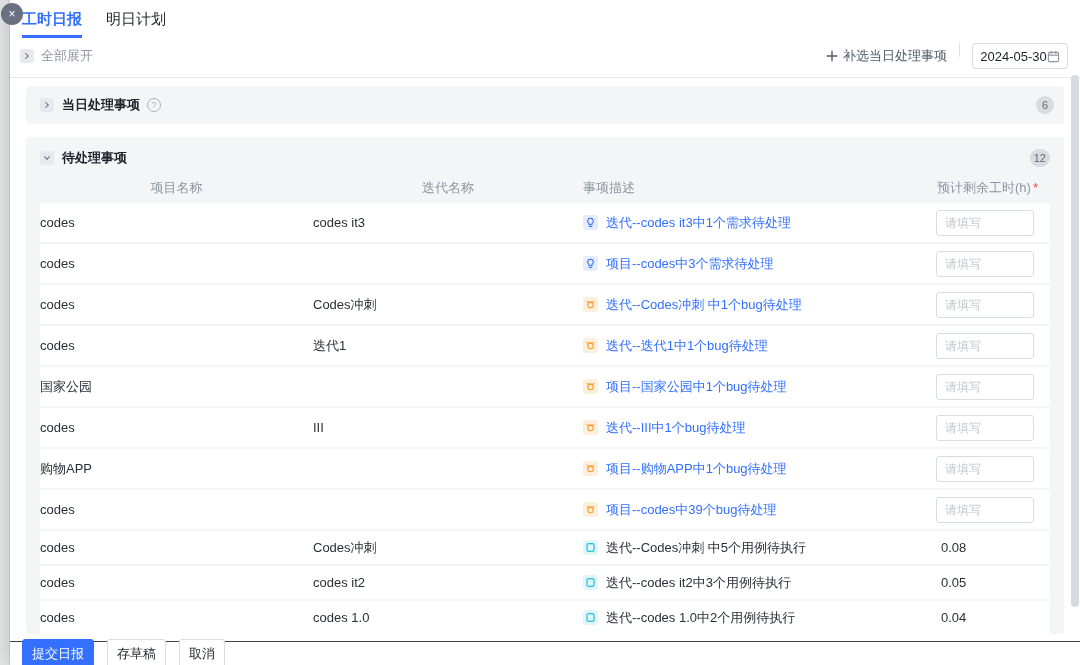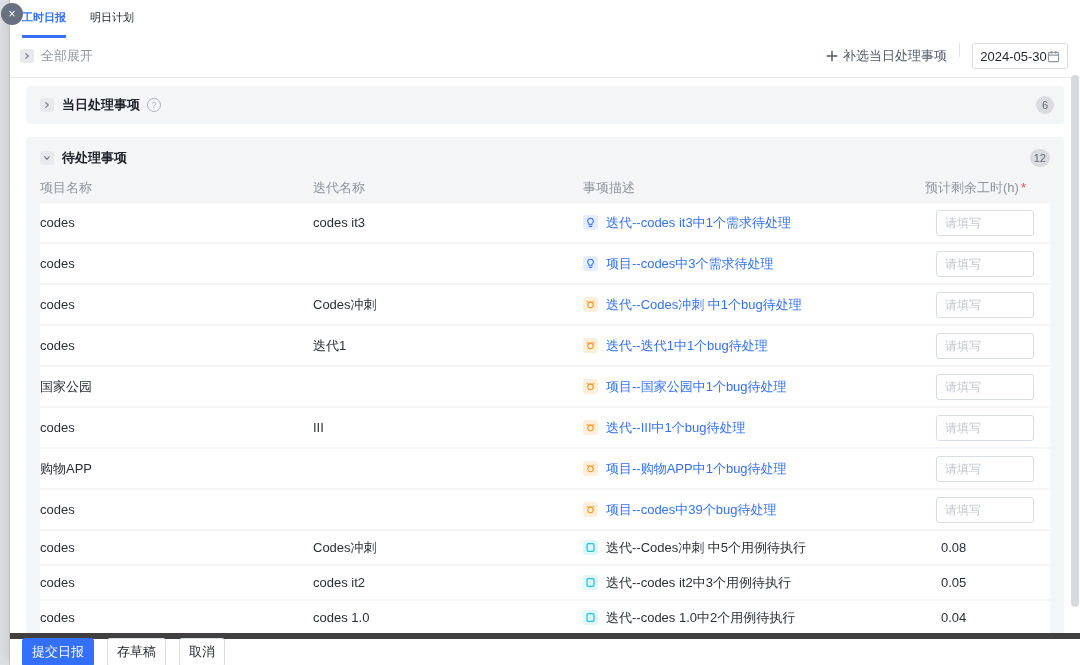--- a/index.html
+++ b/index.html
@@ -4,21 +4,21 @@
 <style>
   * { margin:0; padding:0; box-sizing:border-box; }
   html,body { width:1080px; height:665px; overflow:hidden; background:#dfe2e5;
     font-family:"Liberation Sans","DejaVu Sans",sans-serif; font-size:13px; color:#1f2329; }
   .backdrop-strip { position:absolute; left:0; top:0; width:10px; height:665px; background:#e4e6e9; border-right:1px solid #cfd2d6; }
   .drawer { position:absolute; left:10px; top:0; width:1070px; height:665px; background:#fff; box-shadow:-6px 0 16px rgba(0,0,0,.12); }
   .close-btn { position:absolute; left:-9px; top:3px; width:22px; height:22px; border-radius:50%;
     background:#697080; color:#fff; font-size:12px; display:flex; align-items:center; justify-content:center; cursor:pointer; z-index:5; }
   
   .tabs { display:flex; gap:24px; padding:10px 0 0 12px; height:38px; }
-  .tab { font-size:11px; padding-bottom:12px; cursor:pointer; color:#1f2329; }
+  .tab { font-size:15px; padding-bottom:12px; cursor:pointer; color:#1f2329; }
   .tab.active { color:#3370ff; font-weight:bold; border-bottom:3px solid #3370ff; }
   
   .toolbar { height:32px; margin:2px 12px 0 10px; display:flex; align-items:center; justify-content:space-between; }
   .tb-left { display:flex; align-items:center; gap:7px; color:#8f959e; cursor:pointer; }
   .chev-box { width:14px; height:14px; border-radius:3px; background:#e7e9ec; display:flex; align-items:center; justify-content:center; }
   .tb-right { display:flex; }
   .add-item { display:flex; align-items:center; gap:5px; color:#4e5969; cursor:pointer; }
   .vsep { width:1px; height:14px; background:#e0e2e6; margin:0 12px; }
   .date-box { width:96px; height:26px; border:1px solid #d8dce3; border-radius:3px; background:#fff;
     display:flex; align-items:center; justify-content:center; color:#1f2329; cursor:pointer; }
@@ -28,43 +28,43 @@
     display:flex; align-items:center; padding:0 10px 0 14px; cursor:pointer; }
   .section-bar .title, .section2 .title { font-weight:bold; margin-left:8px; }
   .help { width:14px; height:14px; margin-left:7px; border:1px solid #aeb3bb; border-radius:50%;
     color:#aeb3bb; font-size:9px; display:flex; align-items:center; justify-content:center; }
   .spacer { flex:1; }
   .badge { min-width:18px; height:18px; padding:0 4px; border-radius:9px; background:#d9dbdf; color:#646a73;
     font-size:11px; display:flex; align-items:center; justify-content:center; }
   .section2 { margin:13px 16px 0 16px; height:497px; background:#f4f5f7; border-radius:4px; padding:0 14px; overflow:hidden; }
   .sec2-head { height:36px; display:flex; align-items:center; padding-top:6px; cursor:pointer; }
   
-  .thead { height:30px; display:flex; align-items:center; color:#8f959e; }
+  .thead { height:30px; display:flex; align-items:center; color:#8f959e;text-align:center; }
   .c-project { width:273px; }
   .c-iter { width:270px; }
   .c-desc { width:336px; display:flex; align-items:center; gap:8px; }
   .c-hours { flex:1; padding-left:6px; }
   .req { color:#f54a45; margin-left:2px; }
   .row { background:#fff; display:flex; align-items:center; margin-bottom:2px; }
   .row.tall { height:39px; }
   .row.short { height:33px; }
   .row .c-project, .row .c-iter { padding-left:0; color:#2a2f36; }
   .desc-text { color:#2a2f36; white-space:nowrap; overflow:hidden; }
   .desc-text.link { color:#3370ff; cursor:pointer; }
   .item-icon { width:15px; height:15px; border-radius:3px; flex:none; display:flex; align-items:center; justify-content:center; }
   .item-icon.icon-requirement { background:#e4ecfd; }
   .item-icon.icon-bug { background:#fcf0dd; }
   .item-icon.icon-testcase { background:#dff6fb; }
   .hour-input { width:98px; height:26px; margin-left:11px; border:1px solid #d8dce3; border-radius:3px;
     padding:0 8px; font-size:12px; color:#1f2329; outline:none; background:#fff; }
   .hour-input::placeholder { color:#c2c6cd; }
   .hour-val { margin-left:16px; color:#2a2f36; }
   
-  .footer { position:absolute; left:0; bottom:0; width:100%; height:32px; background:#fff;
-    border-top:6px solid #404040; display:flex; align-items:center; gap:13px; padding-left:12px; }
+  .footer { position:absolute; left:0; bottom:0; width:100%; height:24px; background:#fff;
+    border-top:1px solid #404040; display:flex; align-items:center; gap:13px; padding-left:12px; }
   .btn { height:29px; padding:0 9px; border-radius:3px; border:1px solid #d8dce3; background:#fff;
     font-size:13px; color:#1f2329; cursor:pointer; font-family:inherit; }
   .btn.primary { background:#3370ff; border-color:#3370ff; color:#fff; }
   
   .scrollbar { position:absolute; right:1px; top:75px; width:8px; height:532px; border-radius:4px; background:#d6d9dd; cursor:pointer; }
   svg { display:block; }
 </style>
 </head>
 <body>
 

